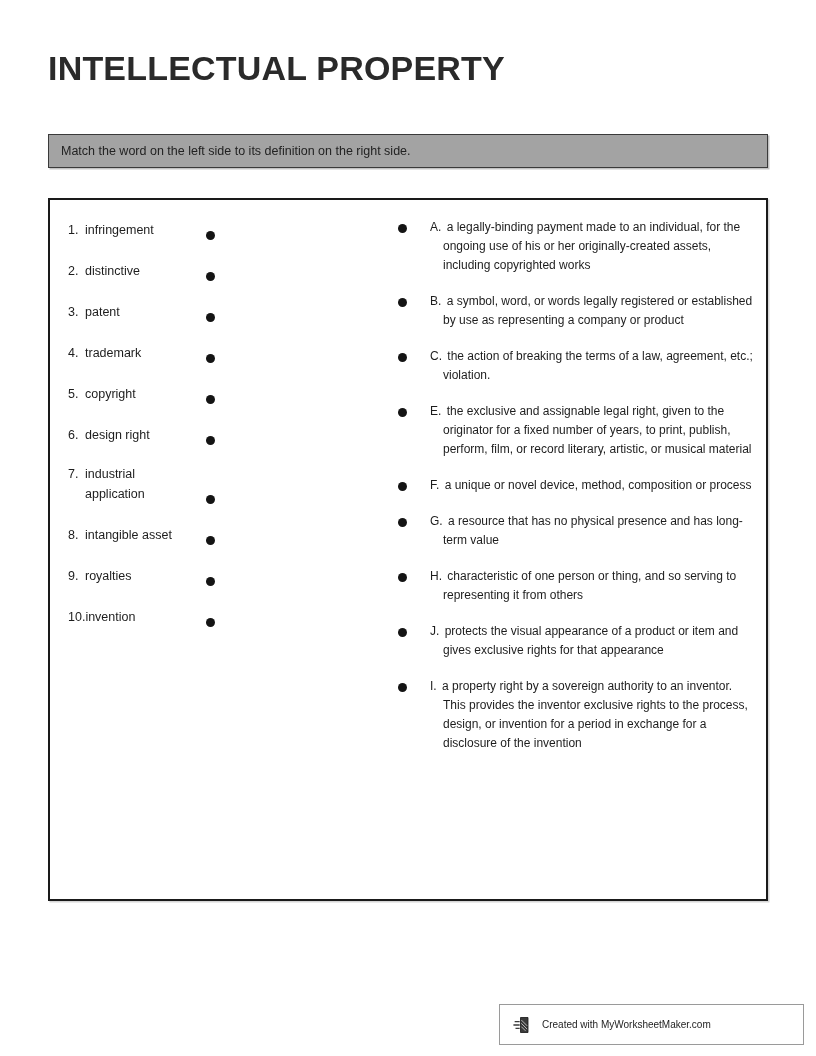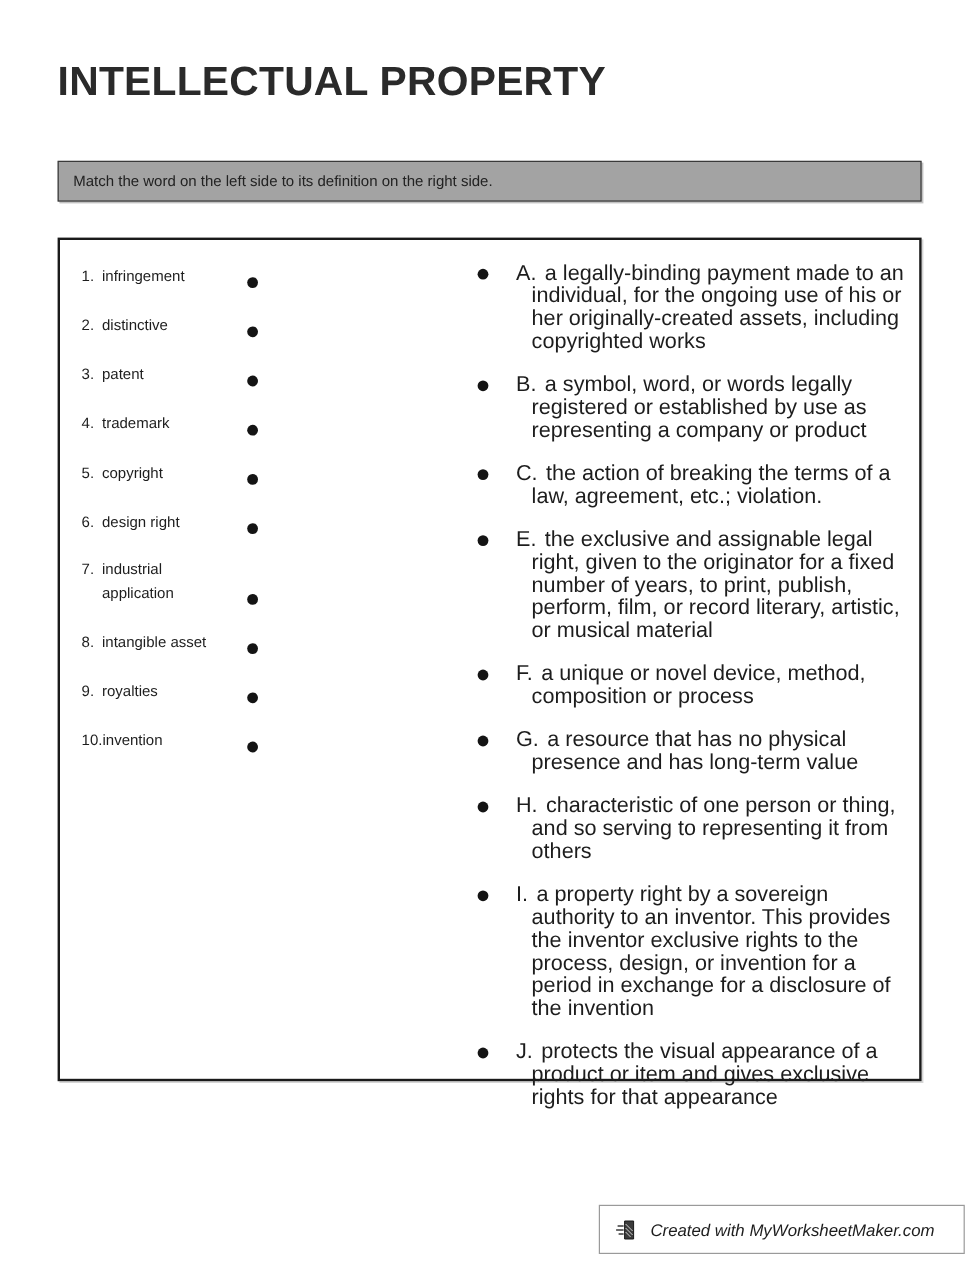--- a/index.html
+++ b/index.html
@@ -120,21 +120,21 @@
   .def-row {
     display: flex;
     align-items: flex-start;
     margin-bottom: 17px;
   }
   .def-dot {
     margin-top: 6px;
     margin-right: 23px;
   }
   .def-text {
-    font-size: 18px;
+    font-size: 12px;
     line-height: 19px;
     color: #1d1d1d;
     flex: 1;
     text-indent: -13px;
     padding-left: 13px;
   }
   .def-text .dletter {
     margin-right: 2px;
   }
 
@@ -152,25 +152,24 @@
     align-items: center;
     padding-left: 13px;
   }
   .footer-logo {
     width: 20px;
     height: 20px;
     margin-right: 9px;
     flex: 0 0 auto;
   }
   .footer-text {
-    font-size: 14px;
+    font-size: 10px;
     color: #1d1d1d;
     line-height: 18px;
     white-space: nowrap;
-    font-style: italic;
   }
 </style>
 </head>
 <body>
 
 <div class="page">
 
   <div class="worksheet-title">INTELLECTUAL PROPERTY</div>
 
   <div class="instruction-box">
@@ -246,25 +245,25 @@
         <div class="def-row">
           <span class="dot def-dot"></span>
           <div class="def-text"><span class="dletter">G.</span> <span>a resource that has no physical presence and has long-term value</span></div>
         </div>
         <div class="def-row">
           <span class="dot def-dot"></span>
           <div class="def-text"><span class="dletter">H.</span> <span>characteristic of one person or thing, and so serving to representing it from others</span></div>
         </div>
         <div class="def-row">
           <span class="dot def-dot"></span>
+          <div class="def-text"><span class="dletter">J.</span> <span>protects the visual appearance of a product or item and gives exclusive rights for that appearance</span></div>
+        </div>
+        <div class="def-row">
+          <span class="dot def-dot"></span>
           <div class="def-text"><span class="dletter">I.</span> <span>a property right by a sovereign authority to an inventor. This provides the inventor exclusive rights to the process, design, or invention for a period in exchange for a disclosure of the invention</span></div>
-        </div>
-        <div class="def-row">
-          <span class="dot def-dot"></span>
-          <div class="def-text"><span class="dletter">J.</span> <span>protects the visual appearance of a product or item and gives exclusive rights for that appearance</span></div>
         </div>
       </div>
 
   </div>
 
   <div class="footer-badge">
     <span class="footer-logo">
       <svg viewBox="0 0 24 24" width="20" height="20" aria-hidden="true">
         <path d="M9 3 L18 3 L18 21 L9 21 Z" fill="#3b3b3b"></path>
         <path d="M9 3 L18 3 L18 21 L9 21 Z" fill="none" stroke="#1a1a1a" stroke-width="1"></path>

